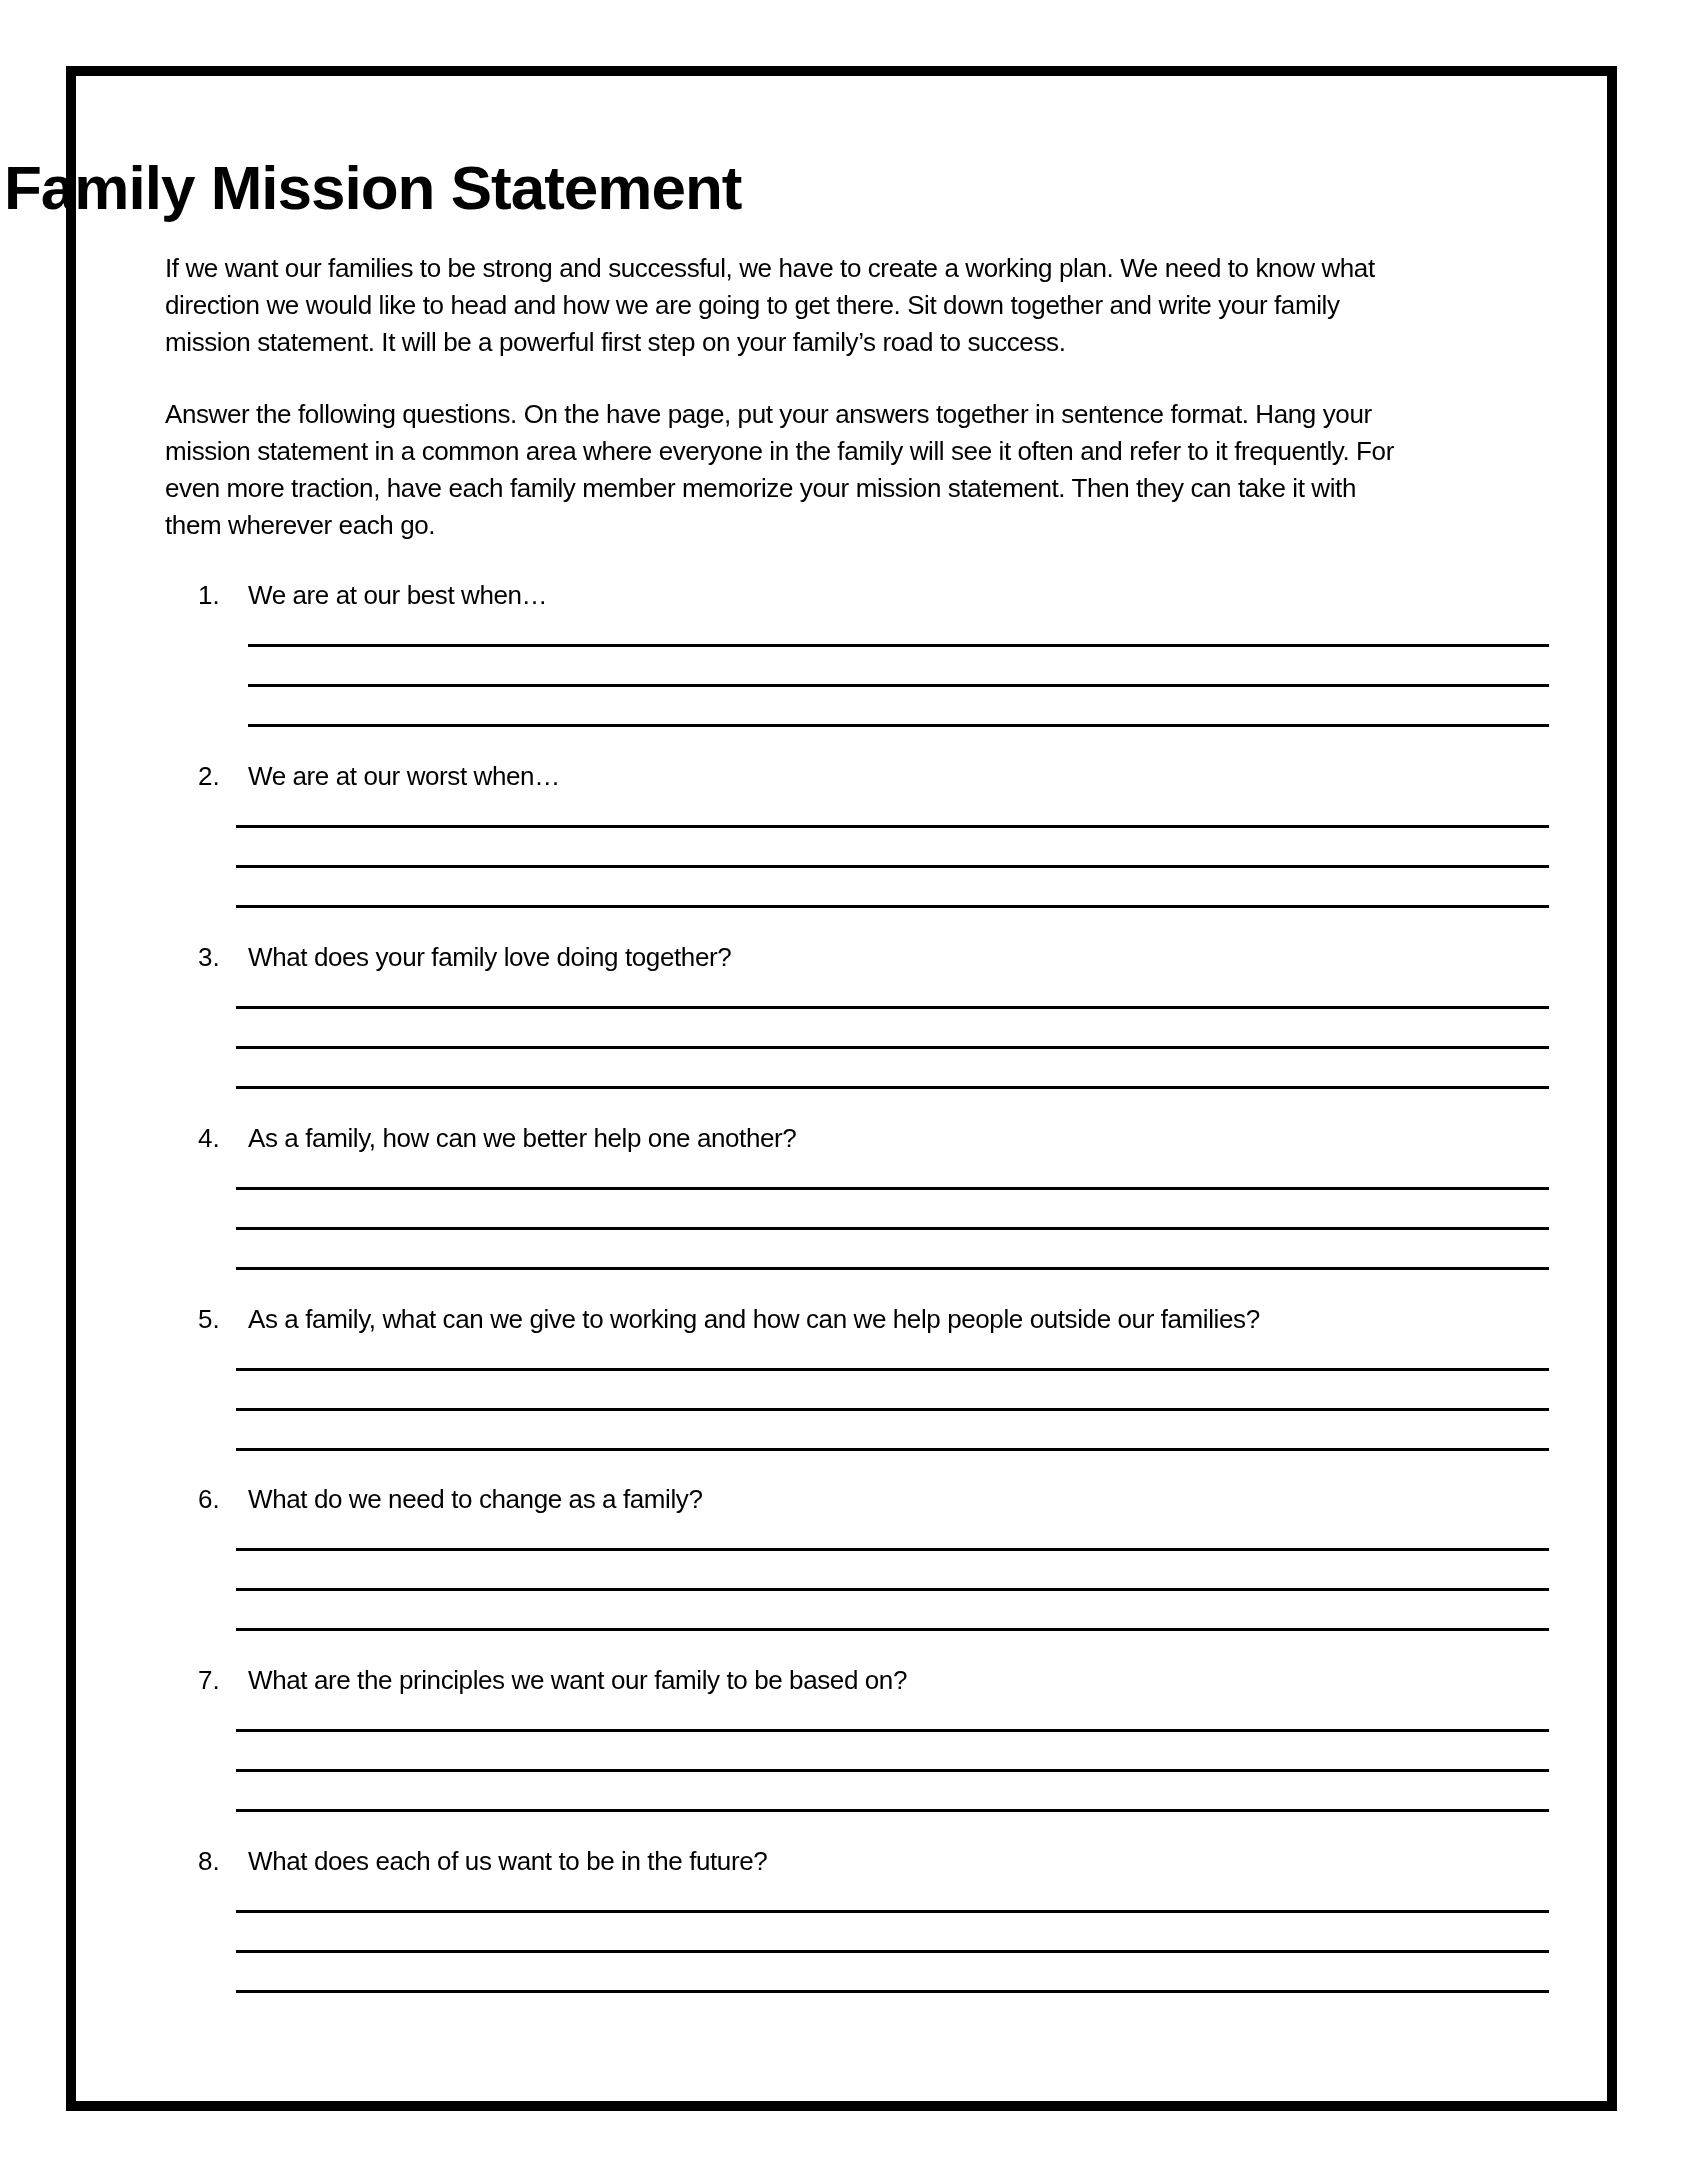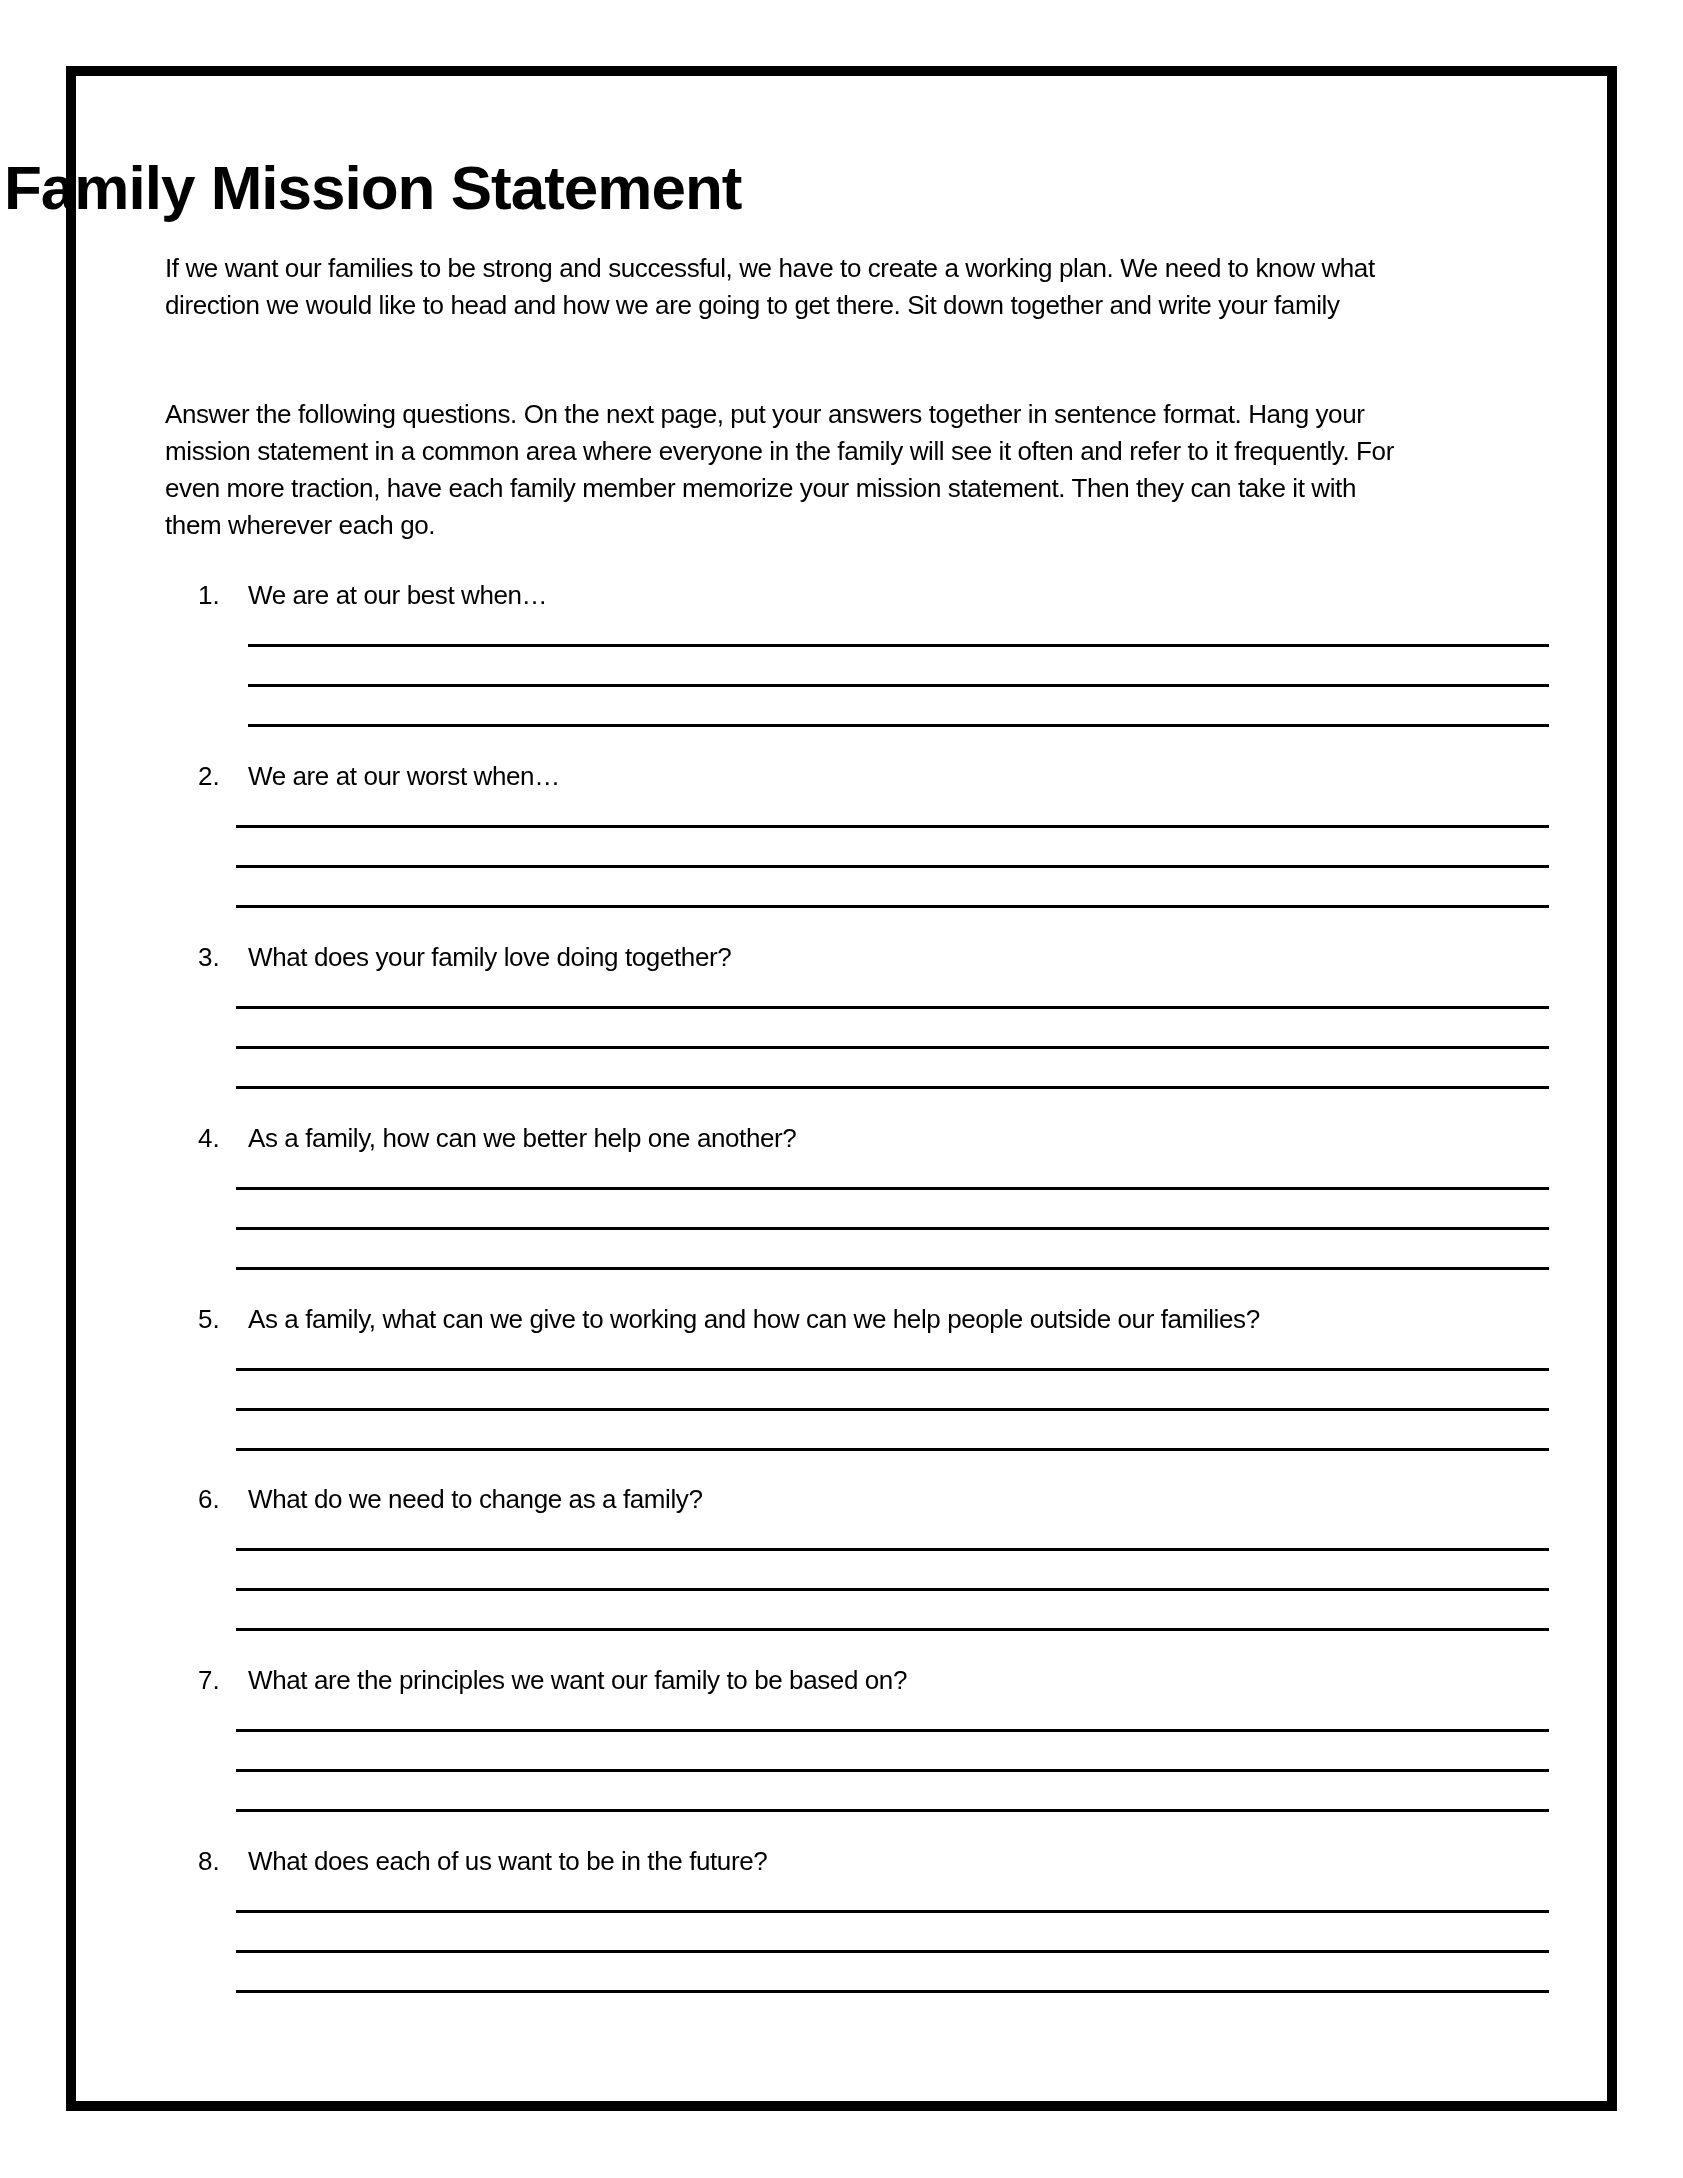--- a/index.html
+++ b/index.html
@@ -26,24 +26,25 @@
 </head>
 <body>
 
 <div class="frame"></div>
 
 <h1 class="title">Family Mission Statement</h1>
 
 <p class="para" id="p1">
   <span class="ln">If we want our families to be strong and successful, we have to create a working plan. We need to know what</span>
   <span class="ln">direction we would like to head and how we are going to get there. Sit down together and write your family</span>
+  <span class="ln">mission statement. It will be a powerful first step on your family’s road to success.</span>
 </p>
 
 <p class="para" id="p2">
-  <span class="ln">Answer the following questions. On the next page, put your answers together in sentence format. Hang your</span>
+  <span class="ln">Answer the following questions. On the have page, put your answers together in sentence format. Hang your</span>
   <span class="ln">mission statement in a common area where everyone in the family will see it often and refer to it frequently. For</span>
   <span class="ln">even more traction, have each family member memorize your mission statement. Then they can take it with</span>
   <span class="ln">them wherever each go.</span>
 </p>
 
 <div class="q" style="top:578px">
   <span class="num">1.</span>
   <span class="text">We are at our best when…</span>
   <div class="line l1" style="left:248px"></div>
   <div class="line l2" style="left:248px"></div>

